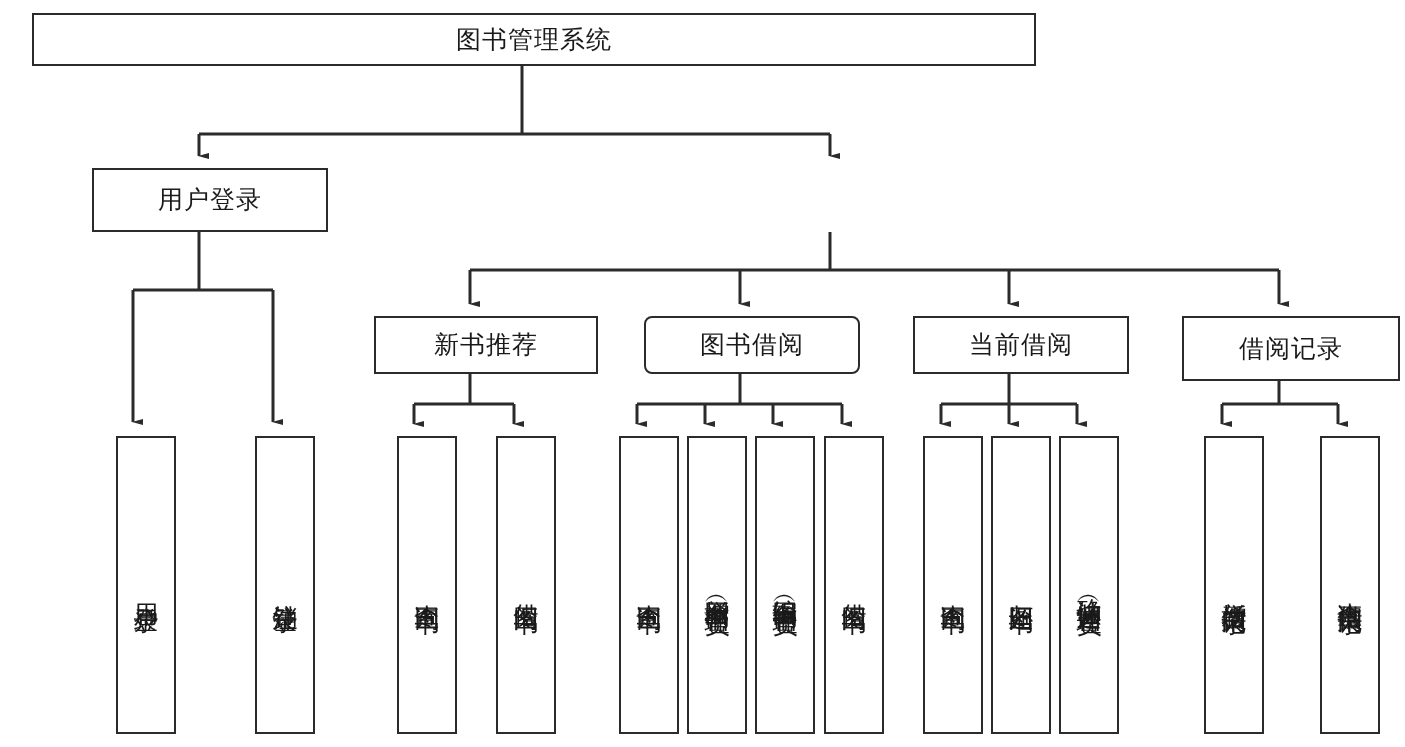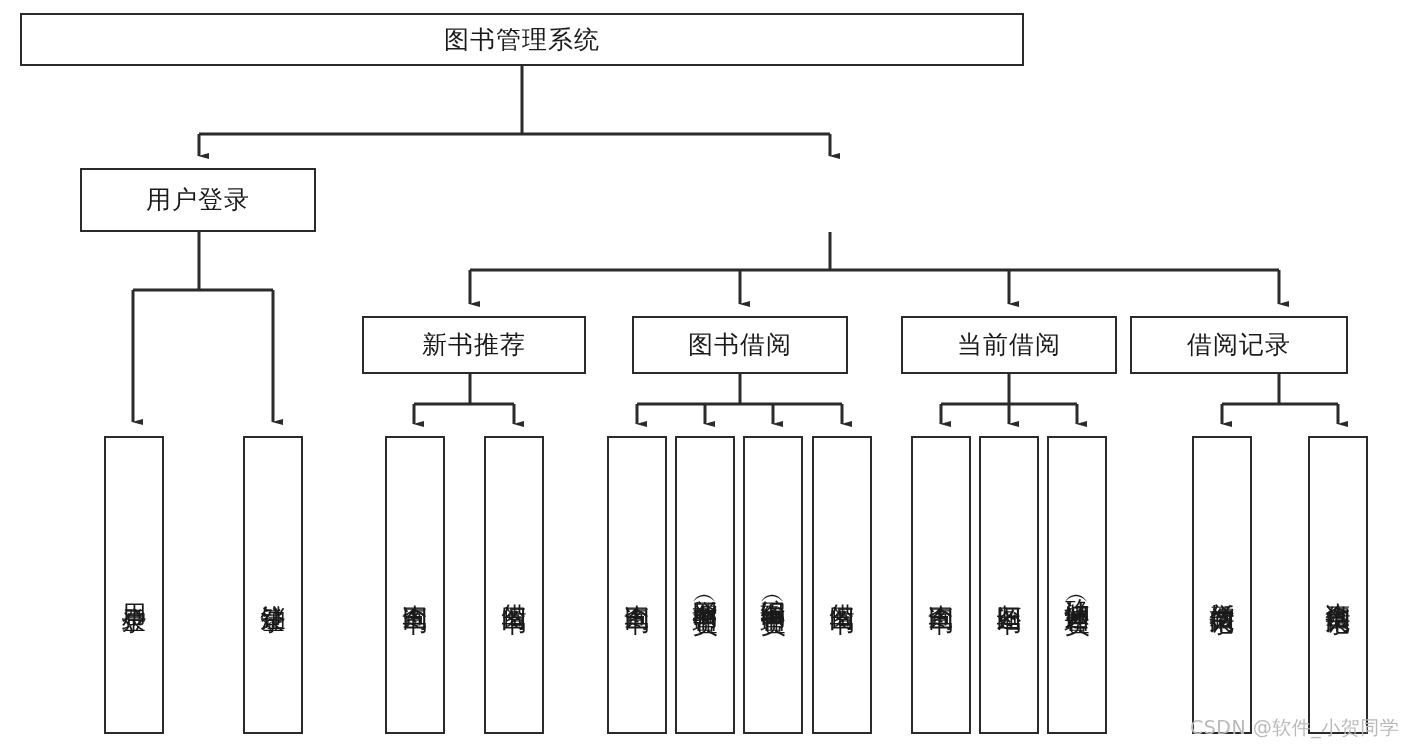--- a/index.html
+++ b/index.html
@@ -28,20 +28,21 @@
   }
   .node {
     position: absolute;
     box-sizing: border-box;
     background: #ffffff;
     border: 2.5px solid #2b2b2b;
     display: flex;
     align-items: center;
     justify-content: center;
     color: #1a1a1a;
+    margin-left: 12px;
   }
   .node.horiz {
     font-size: 25px;
     letter-spacing: 1px;
     line-height: 1.1;
   }
   .node.root {
     font-size: 25px;
   }
   .node.leaf {
@@ -127,27 +128,27 @@
     <span>图书管理系统</span>
   </div>
 
   <div class="node horiz" style="left:80px; top:168px; width:236px; height:64px;">
     <span>用户登录</span>
   </div>
 
   <div class="node horiz" style="left:362px; top:316px; width:224px; height:58px;">
     <span>新书推荐</span>
   </div>
-  <div class="node horiz" style="left:632px; top:316px; width:216px; height:58px;">
+  <div class="node horiz" style="left:632px; top:316px; width:216px; height:58px;border-radius:8px;">
     <span>图书借阅</span>
   </div>
   <div class="node horiz" style="left:901px; top:316px; width:216px; height:58px;">
     <span>当前借阅</span>
   </div>
-  <div class="node horiz" style="left:1130px; top:316px; width:218px; height:58px;">
+  <div class="node horiz" style="left:1170px; top:316px; width:218px; height:65px;">
     <span>借阅记录</span>
   </div>
 
   <div class="node leaf" style="left:104px; top:436px; width:60px; height:298px;">
     <span class="vtext">用户登录</span>
   </div>
   <div class="node leaf" style="left:243px; top:436px; width:60px; height:298px;">
     <span class="vtext">注销登录</span>
   </div>
 
@@ -181,15 +182,14 @@
     <span class="vtext">确认归还（管理员）</span>
   </div>
 
   <div class="node leaf" style="left:1192px; top:436px; width:60px; height:298px;">
     <span class="vtext">新增借阅记录</span>
   </div>
   <div class="node leaf" style="left:1308px; top:436px; width:60px; height:298px;">
     <span class="vtext">查询借阅记录</span>
   </div>
 
-  <div class="watermark" style="left:1190px; top:715px;">CSDN @软件_小贺同学</div>
 
 </div>
 
 </body></html>

